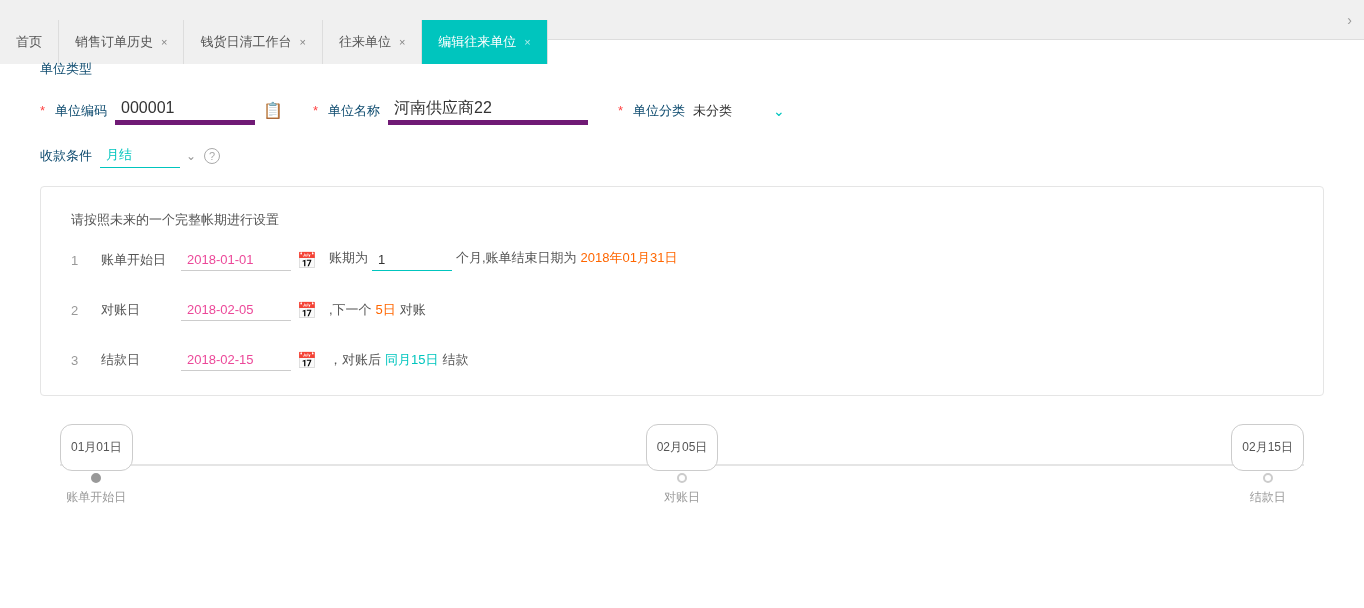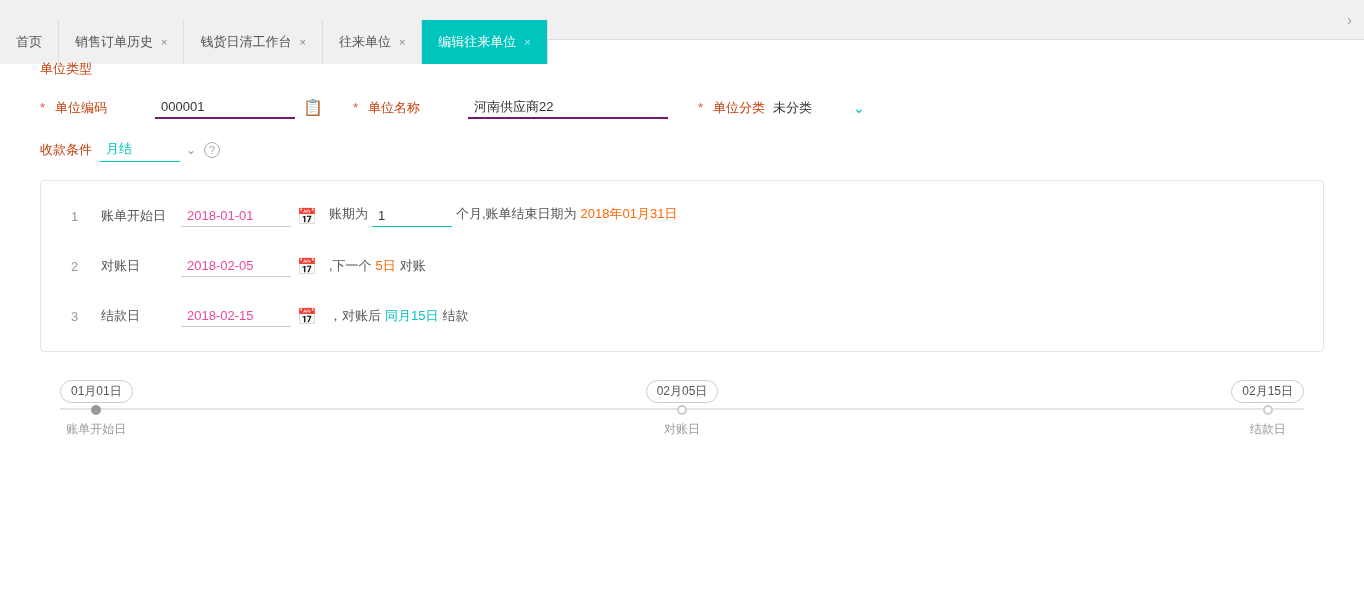--- a/index.html
+++ b/index.html
@@ -56,37 +56,36 @@
       align-items: center;
       margin-bottom: 18px;
       gap: 30px;
     }
     .form-field {
       display: flex;
       align-items: center;
       gap: 8px;
     }
     .form-label {
-      color: #c2410c;
+      color: #0c4a6e;
       white-space: nowrap;
     }
     .required-star {
       color: #f44;
       margin-right: 2px;
     }
     .form-input {
       border: none;
-      border-bottom: 2px solid #701a75;
+      border-bottom: 5px solid #701a75;
       outline: none;
       padding: 3px 6px;
-      font-size: 13px;
+      font-size: 16px;
       color: #333;
       background: transparent;
       width: 140px;
-      margin-left: 40px;
     }
     .form-input.wide { width: 200px; }
     .calendar-icon {
       color: #aaa;
       cursor: pointer;
       font-size: 16px;
     }
 
     
     .radio-group {
@@ -258,21 +257,21 @@
       height: 10px;
       border-radius: 50%;
       border: 2px solid #ccc;
       background: #fff;
     }
     .timeline-dot.start { border-color: #999; background: #999; }
     .timeline-dot.end { border-color: #ccc; background: #fff; }
     .timeline-badge {
       border: 1px solid #ccc;
       border-radius: 12px;
-      padding: 2px 10px;
+      padding: 14px 10px;
       font-size: 12px;
       color: #555;
       background: #fff;
       white-space: nowrap;
     }
     .timeline-sub {
       font-size: 12px;
       color: #999;
       margin-top: 4px;
     }
@@ -343,20 +342,21 @@
       <span class="form-label">收款条件</span>
       <div class="select-field">
         <span class="select-value">月结</span>
         <span class="chevron-icon">⌄</span>
       </div>
       <span class="question-icon">?</span>
     </div>
   </div>
 
   <div class="period-box">
+    <div class="period-title">请按照未来的一个完整帐期进行设置</div>
 
     <div class="period-row">
       <span class="period-num">1</span>
       <span class="period-row-label">账单开始日</span>
       <input class="period-date-input" type="text" value="2018-01-01" style="">
       <span class="calendar-icon" style="margin-left:6px;">📅</span>
       <div class="period-desc">
         <span>账期为</span>
         <input class="period-input-inline" type="text" value="1" style="">
         <span>个月,账单结束日期为</span>

